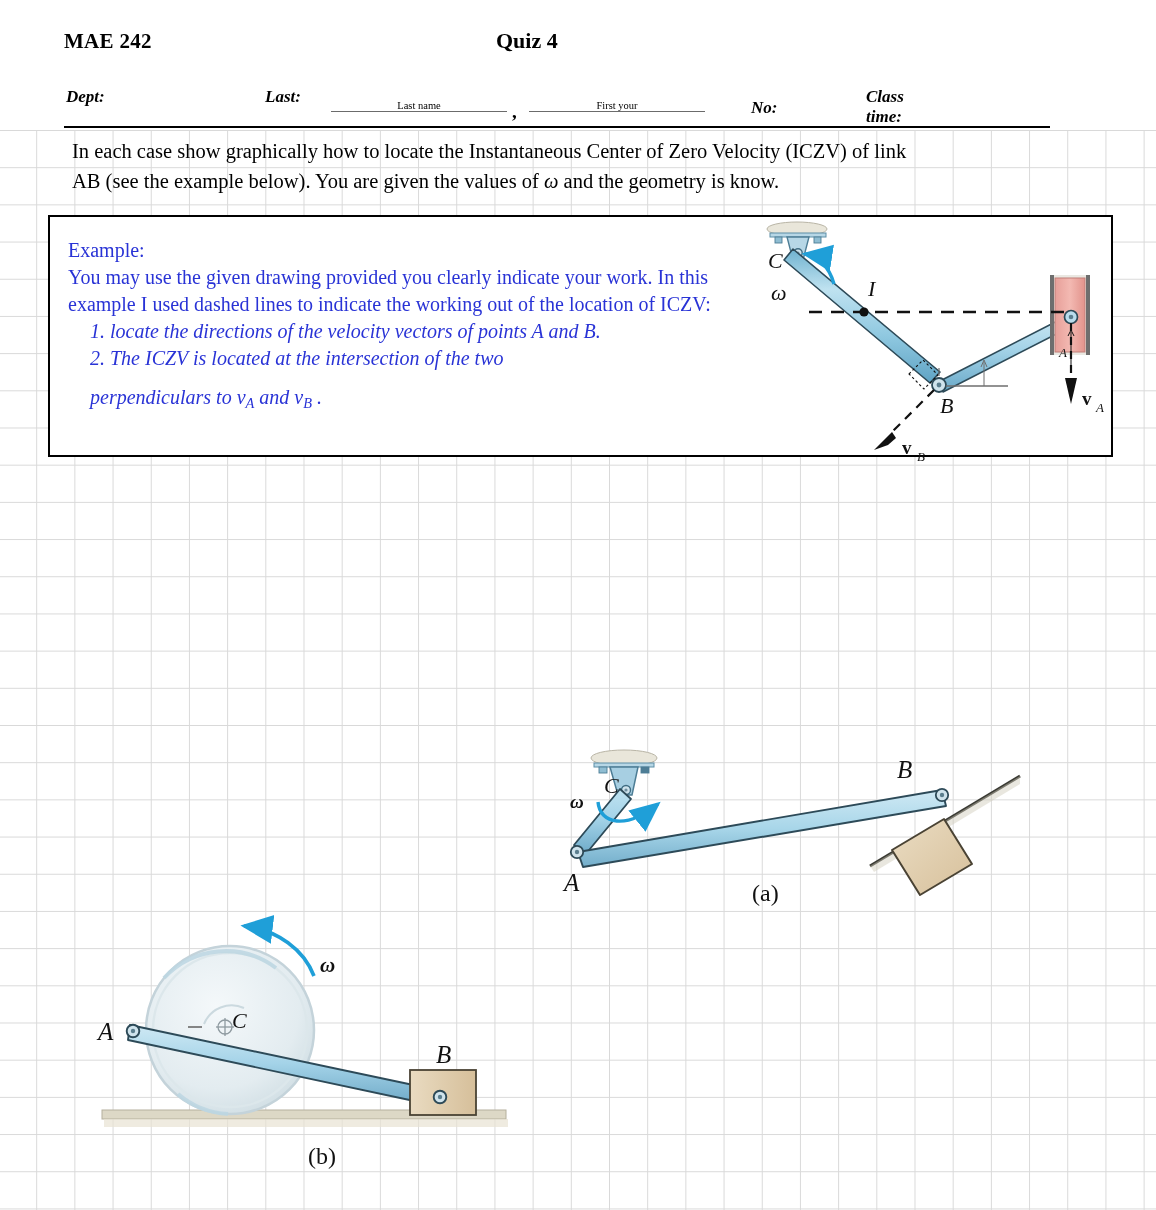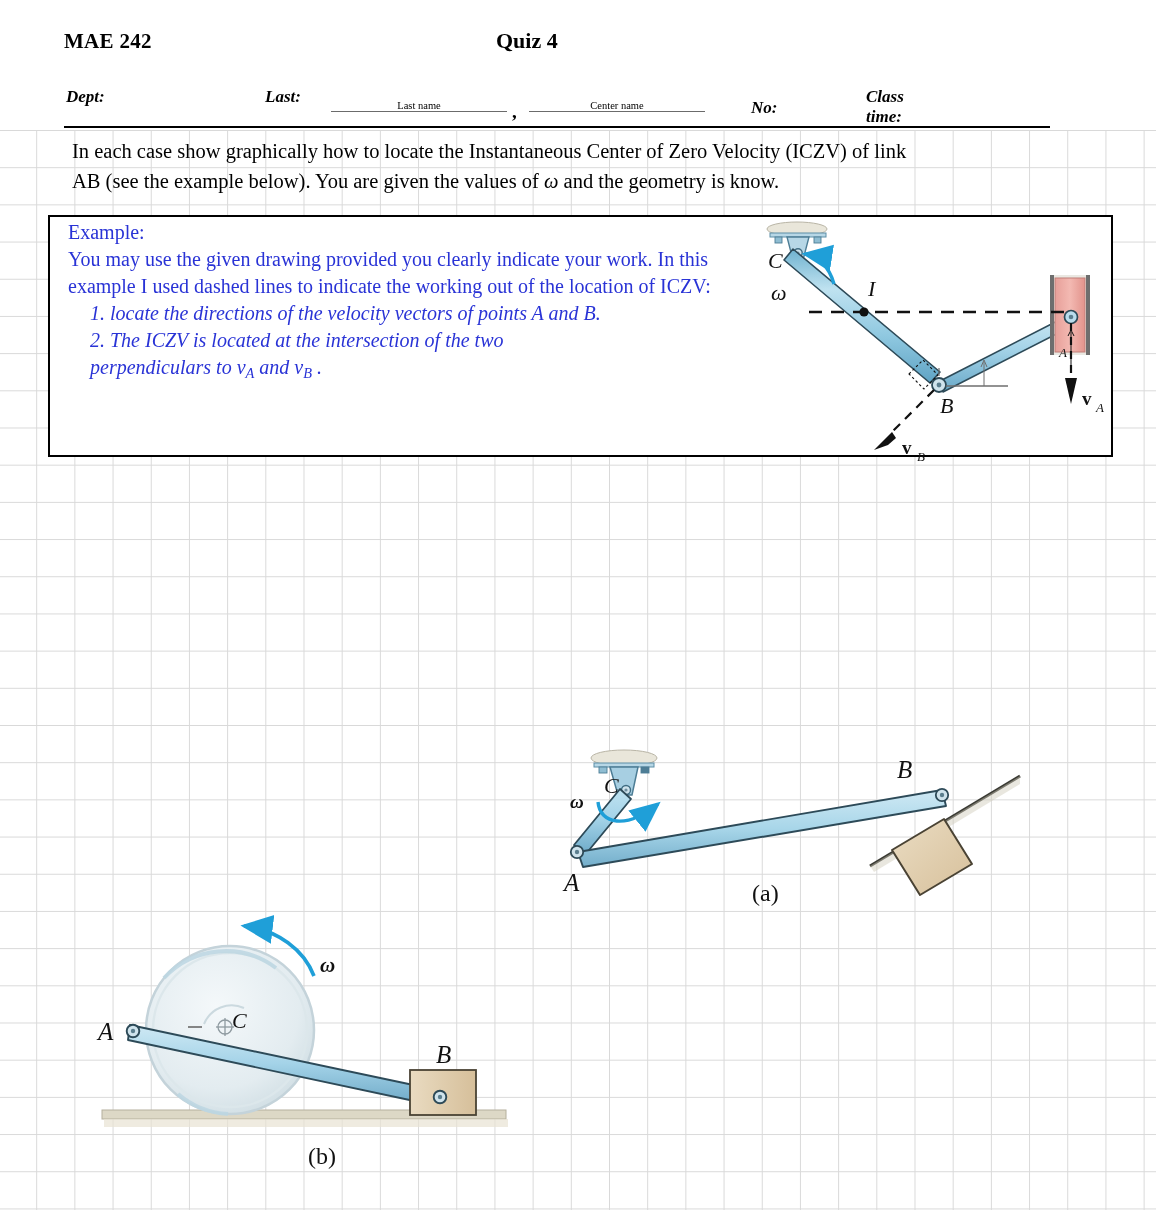--- a/index.html
+++ b/index.html
@@ -44,21 +44,21 @@
     position:absolute;left:72px;top:136px;width:996px;
     font-size:20.5px;line-height:30px;z-index:2;
   }
   #instructions .it{font-style:italic;font-family:"Liberation Serif",serif;}
 
   
   #examplebox{
     position:absolute;left:48px;top:215px;width:1065px;height:242px;
     border:2.5px solid #000;background:#fff;box-sizing:border-box;z-index:2;
   }
-  #extext{position:absolute;left:18px;top:2px;width:690px;color:#2933d6;}
+  #extext{position:absolute;left:18px;top:20px;width:690px;color:#2933d6;}
   #ex-title{font-size:20px;line-height:27px;}
   #ex-body{font-size:20px;line-height:27px;}
   #ex-list{font-style:italic;font-size:20px;line-height:27px;margin-left:22px;}
   .sub{font-size:.72em;vertical-align:-0.28em;font-style:italic;}
 
   
   #fig-example{position:absolute;left:712px;top:3px;width:348px;height:236px;}
   #fig-a{position:absolute;left:552px;top:748px;width:478px;height:172px;z-index:2;}
   #fig-b{position:absolute;left:92px;top:898px;width:424px;height:278px;z-index:2;}
   .figcap{position:absolute;font-size:24px;color:#111;}
@@ -81,38 +81,38 @@
 
   <div class="hdr-lbl" id="lbl-dept">Dept:</div>
   <div class="hdr-lbl" id="lbl-name">Last:</div>
   <div class="hdr-lbl" id="lbl-no">No:</div>
   <div class="hdr-lbl" id="lbl-class">Class time:</div>
 
   <div class="nm-line" id="line-last"></div>
   <div id="comma">,</div>
   <div class="nm-line" id="line-first"></div>
   <div class="sub-lbl" id="sub-last">Last name</div>
-  <div class="sub-lbl" id="sub-first">Center name</div>
+  <div class="sub-lbl" id="sub-first">First your</div>
 
   <div id="hdr-rule"></div>
 </div>
 
 <div id="instructions">
   <div>In each case show graphically how to locate the Instantaneous Center of Zero Velocity (ICZV) of link</div>
   <div><span>AB (see the example below).  You are given the values of </span><span class="it">ω</span><span> and the geometry is know.</span></div>
 </div>
 
 <div id="examplebox">
 
   <div id="extext">
     <div id="ex-title">Example:</div>
     <div id="ex-body">You may use the given drawing provided you clearly indicate your work.  In this example I used dashed lines to indicate the working out of the location of ICZV:</div>
     <div id="ex-list">1. locate the directions of the velocity vectors of points A and B.</div>
     <div id="ex-list" style="font-style:italic;font-size:20px;line-height:27px;margin-left:22px;">2.  The ICZV is located at the intersection of the two</div>
-    <div style="font-style:italic;font-size:20px;line-height:27px;margin-left:22px;"><span>perpendiculars to v</span><span class="sub">A</span><span> and v</span><span class="sub">B</span><span> .</span></div>
+    <div style="font-style:italic;font-size:20px;line-height:27px;margin-left:22px;margin-top:12px;"><span>perpendiculars to v</span><span class="sub">A</span><span> and v</span><span class="sub">B</span><span> .</span></div>
   </div>
 
   <div id="fig-example">
     <svg width="348" height="236" viewBox="0 0 348 236">
       <defs>
         <linearGradient id="lkA" x1="0" y1="0" x2="0" y2="1">
           <stop offset="0%" stop-color="#6fb2cf"></stop>
             <stop offset="30%" stop-color="#bfe2f0"></stop>
           <stop offset="65%" stop-color="#8fc8e0"></stop>
             <stop offset="100%" stop-color="#5fa3c4"></stop>

